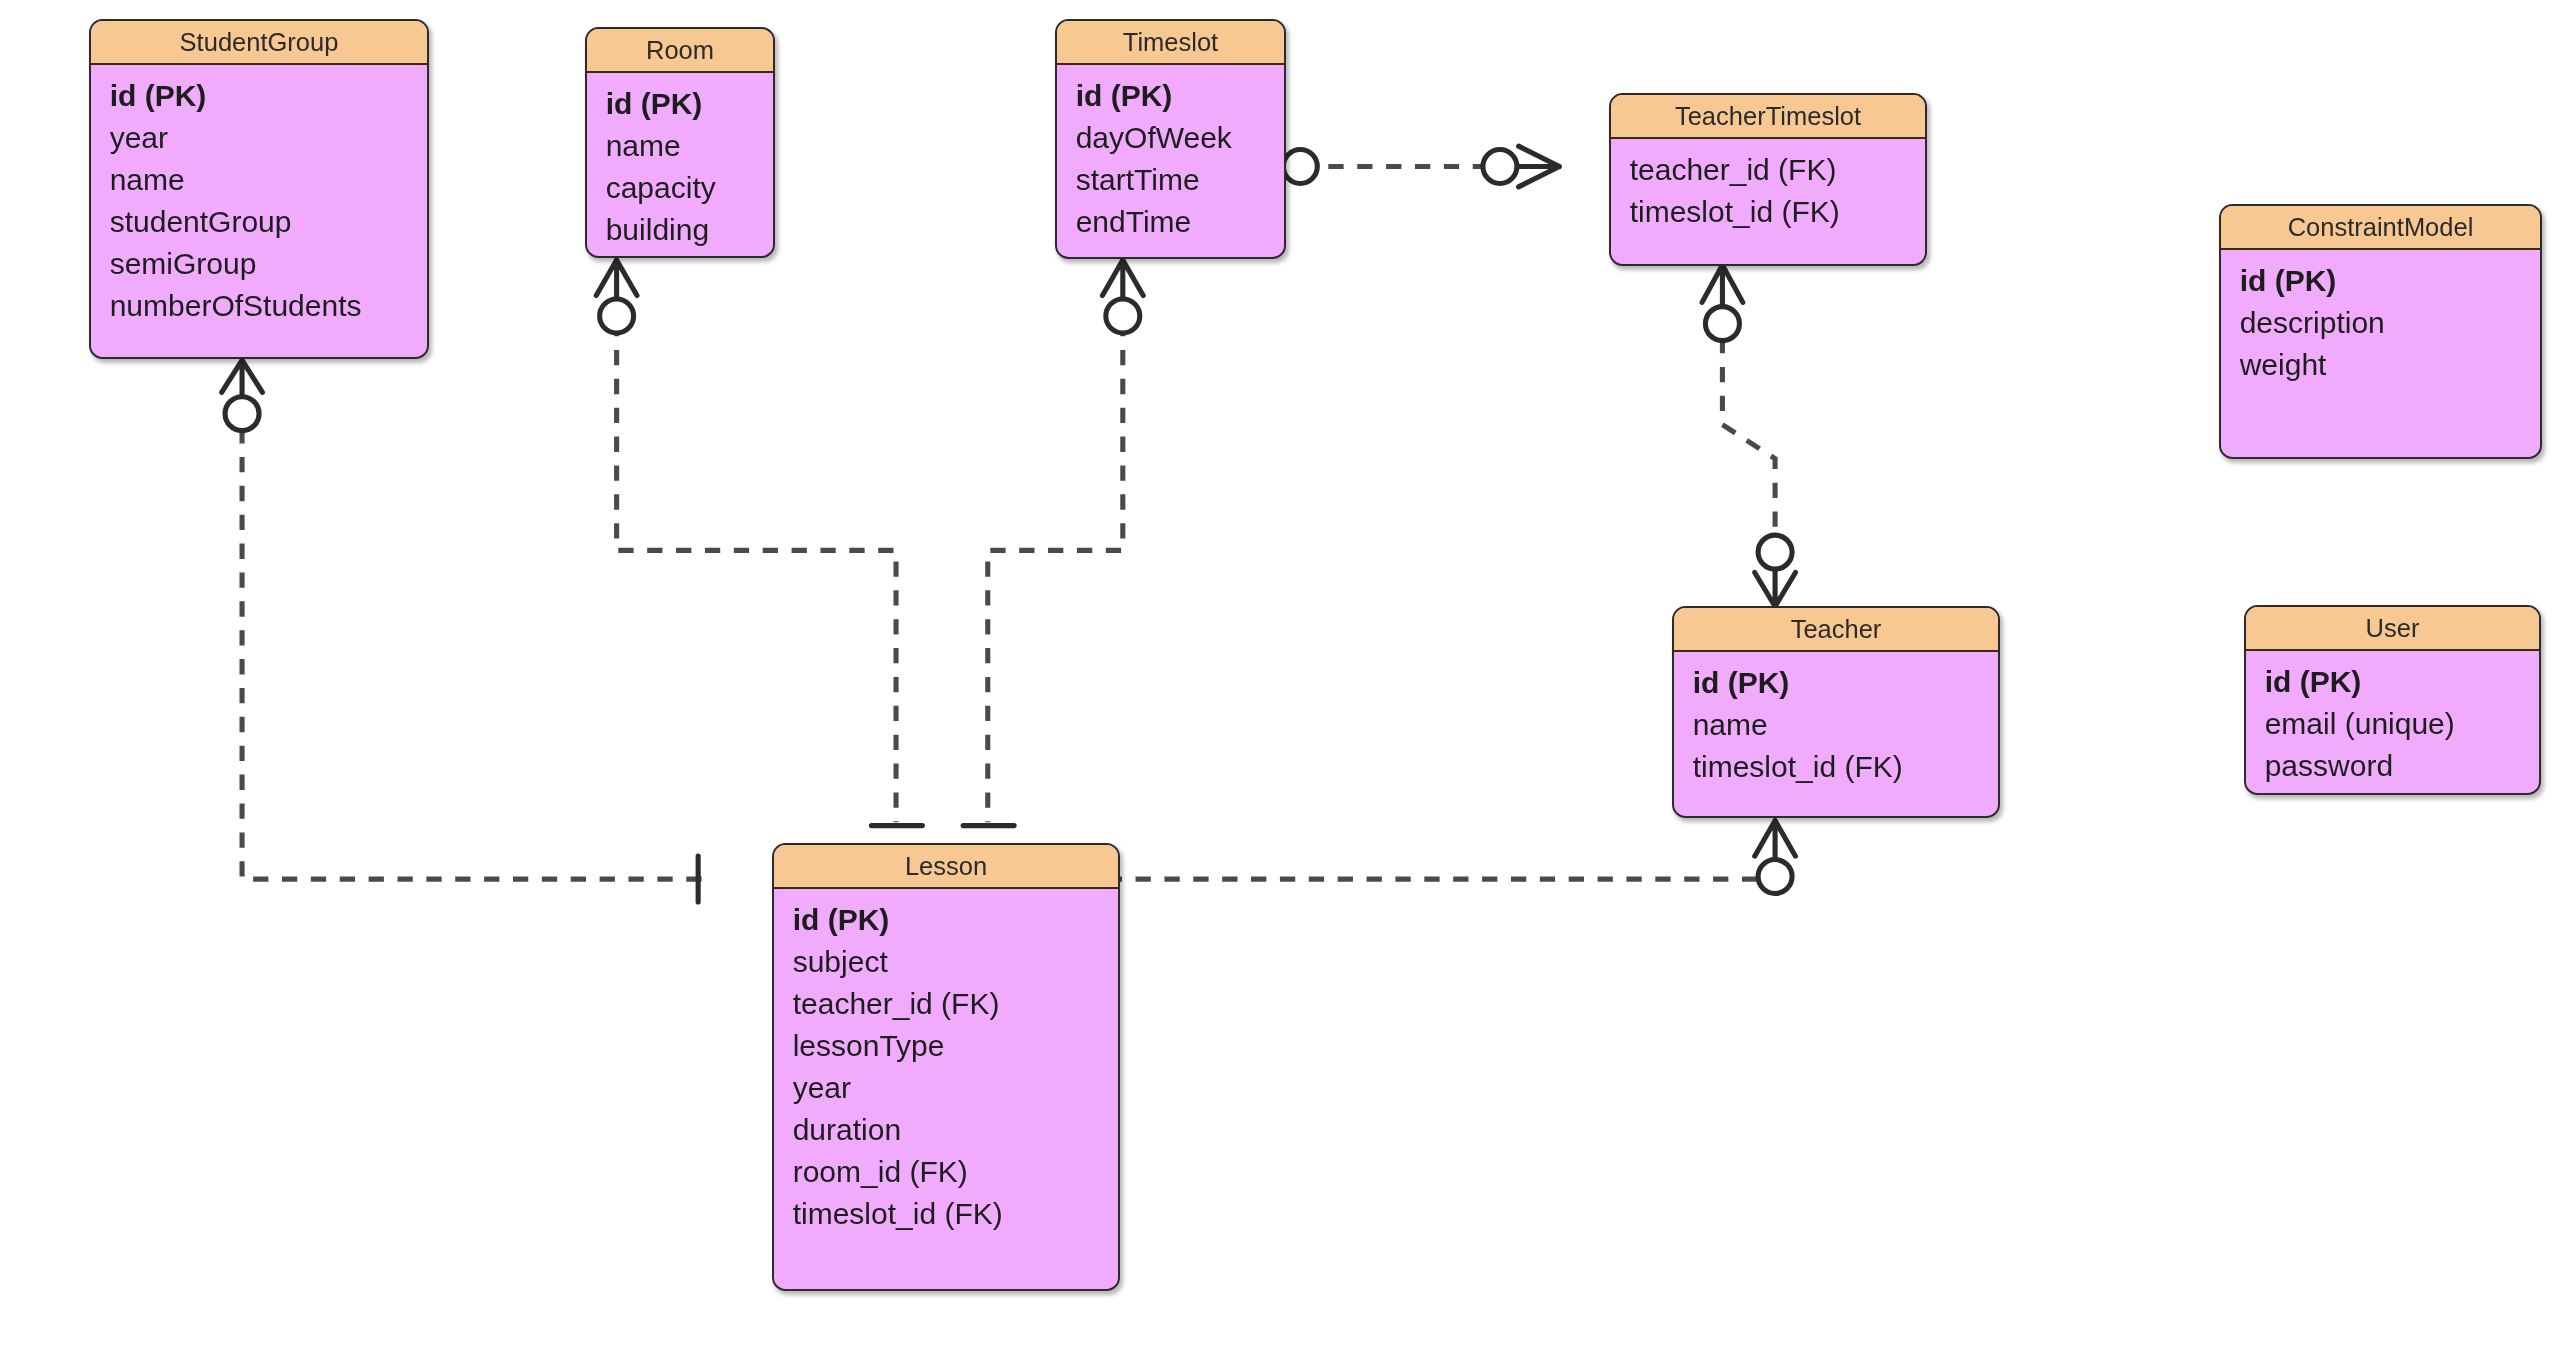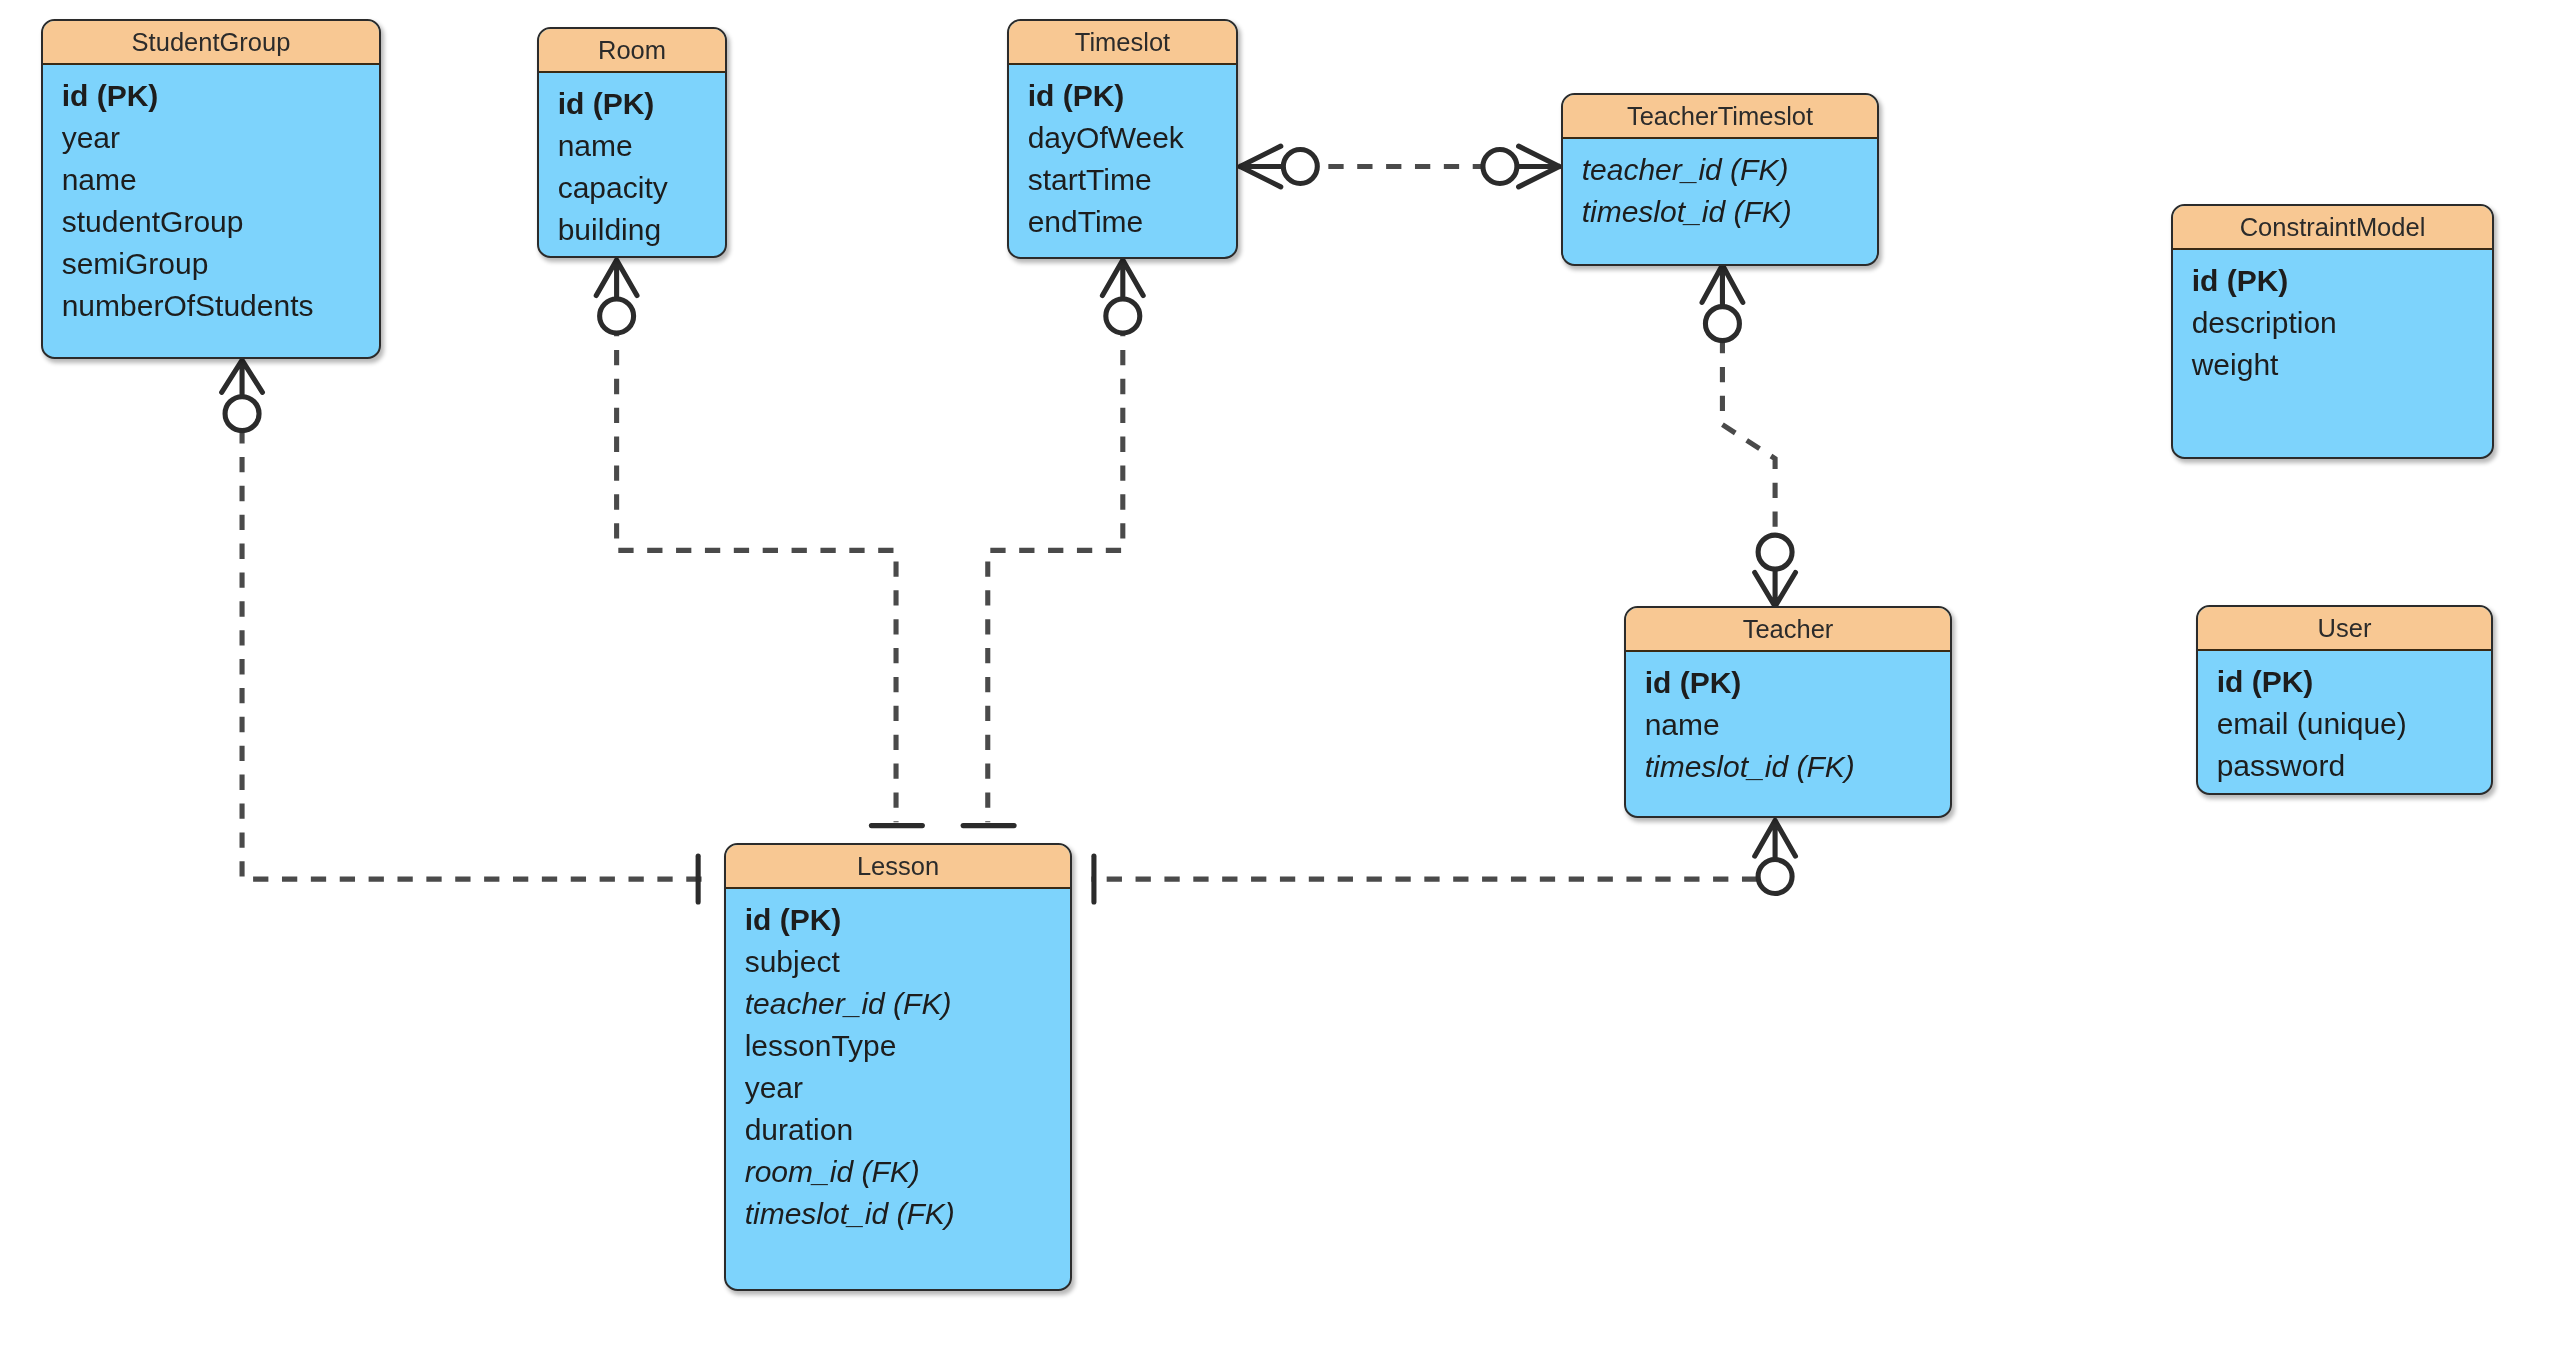--- a/index.html
+++ b/index.html
@@ -23,25 +23,26 @@
   #edges {
     position: absolute;
     left: 0; top: 0;
     width: 2576px;
     height: 1359px;
     pointer-events: none;
   }
   .entity {
     position: absolute;
     box-sizing: border-box;
-    background: #7dd3fc;
+    background: #f0abfc;
     border: 2.5px solid #2b2b2b;
     border-radius: 13.6px;
     box-shadow: 2.5px 3.4px 4.2px rgba(0,0,0,0.28);
     overflow: hidden;
+    margin-left: 48px;
   }
   .entity-title {
     height: 42px;
     line-height: 42px;
     text-align: center;
     background: #F8C893;
     border-bottom: 2.5px solid #3a2a14;
     font-size: 25.5px;
     color: #2b2b2b;
     font-weight: 400;
@@ -51,21 +52,21 @@
     padding: 10.2px 0 12px 0;
   }
   .attr {
     font-size: 30px;
     line-height: 42px;
     color: #1d1d1d;
     padding-left: 18.7px;
     white-space: nowrap;
   }
   .attr.pk { font-weight: bold; }
-  .attr.fk { font-style: italic; }
+  .attr.fk { }
 </style>
 </head>
 <body>
 
 <div id="canvas">
 
   <svg id="edges" viewBox="0 0 3033 1600" xmlns="http://www.w3.org/2000/svg">
     <g fill="none" stroke="#4a4a4a" stroke-width="6" stroke-dasharray="18,16">
 
       <path d="M 1530 196 L 1800 196"></path>

